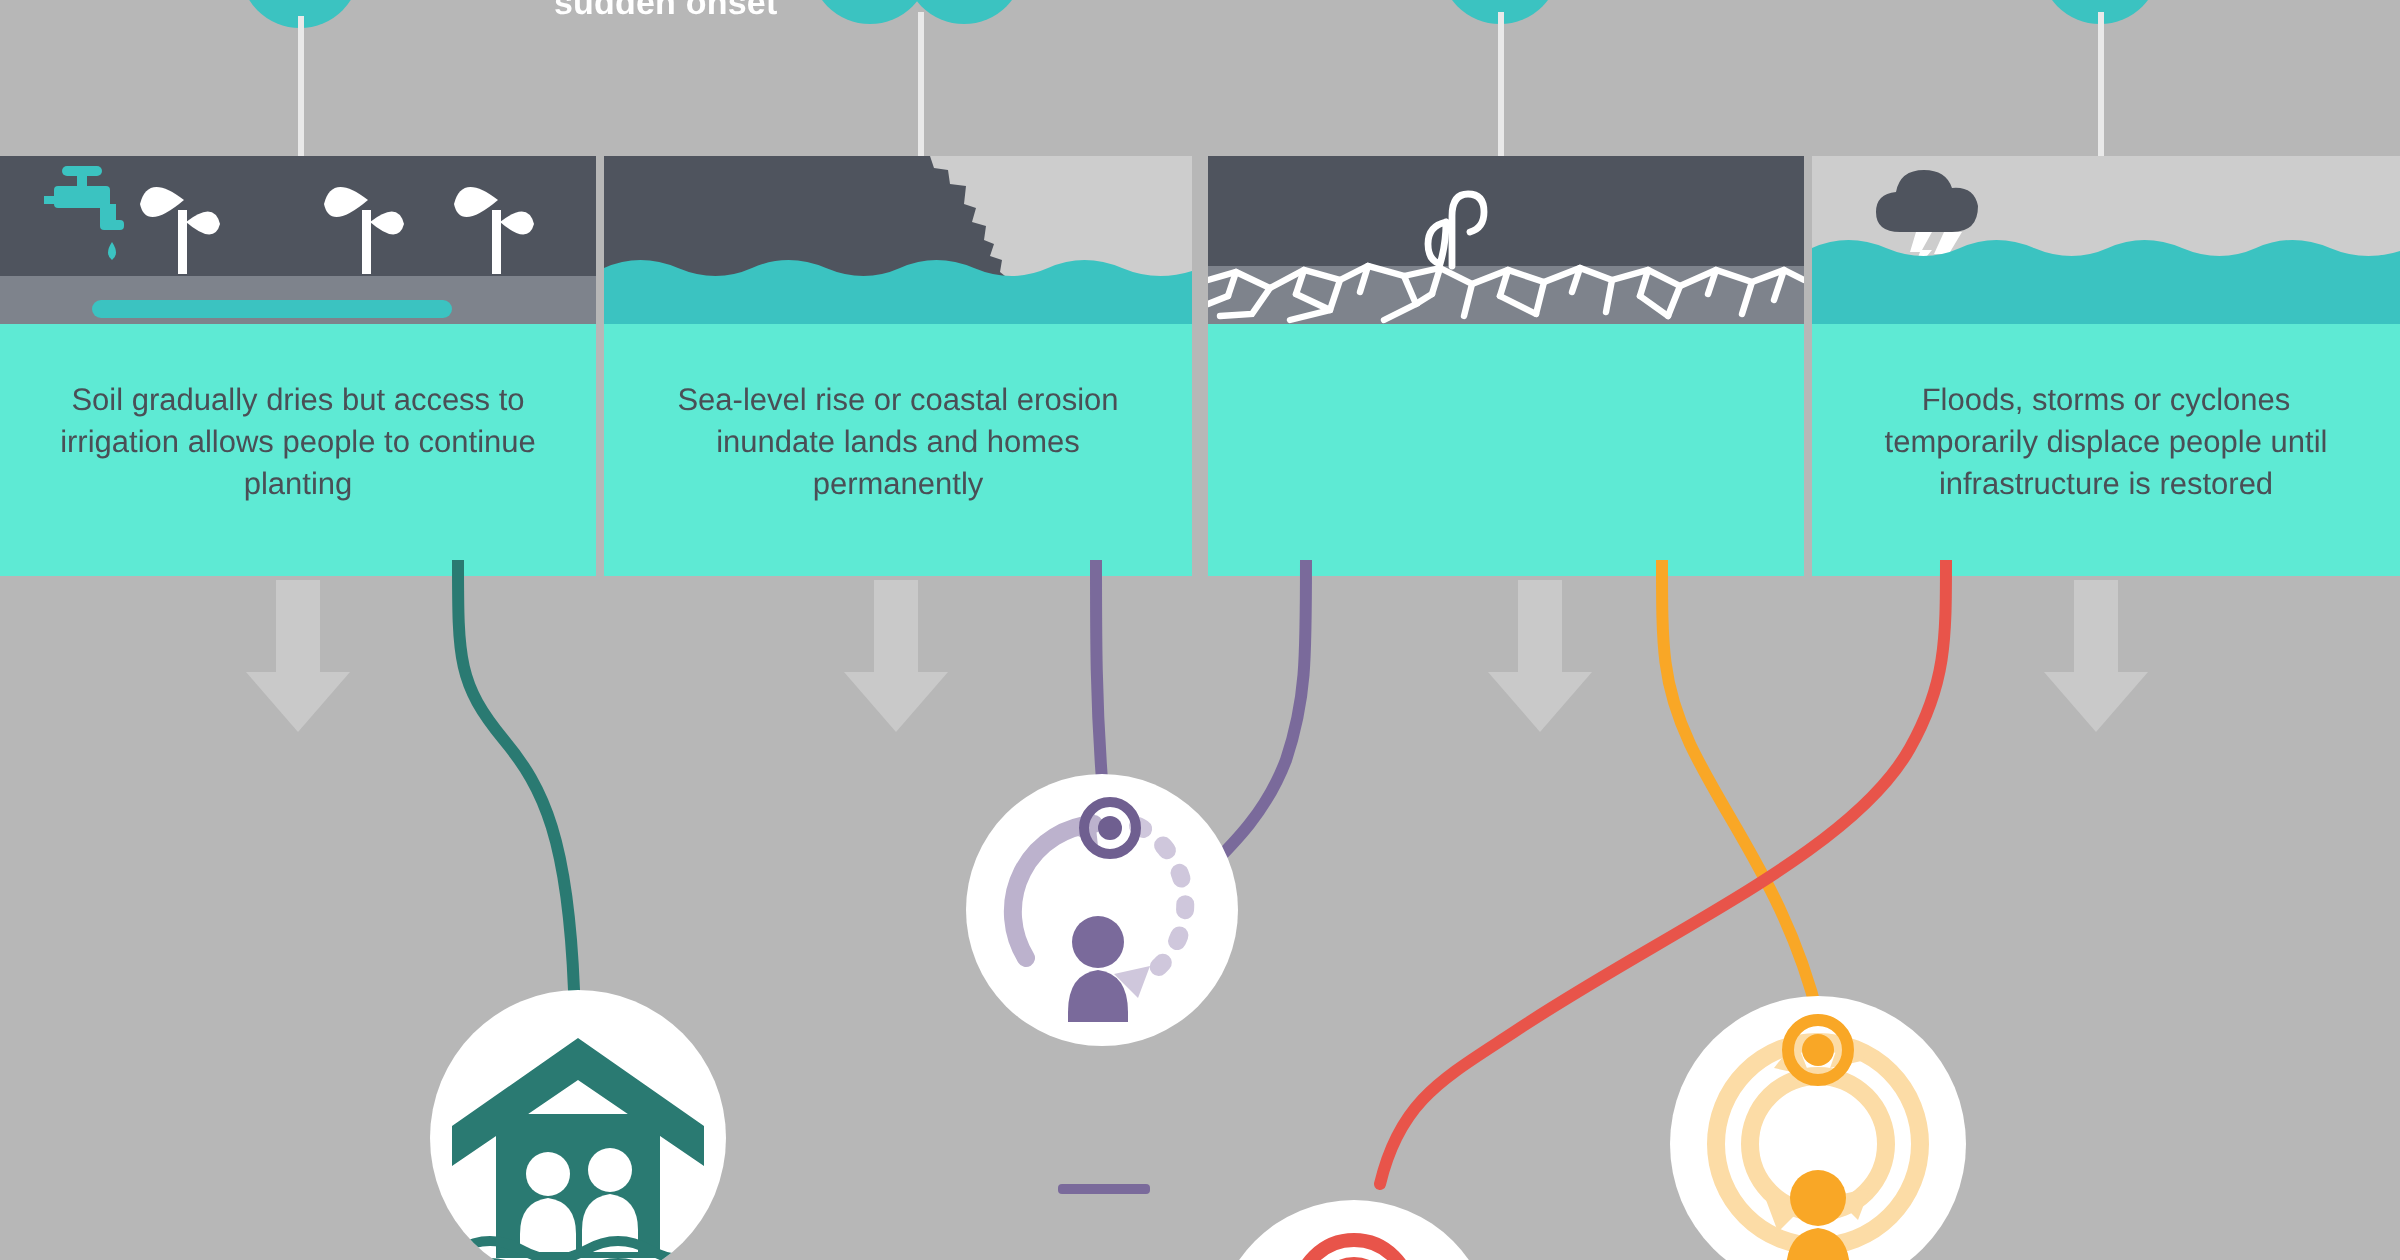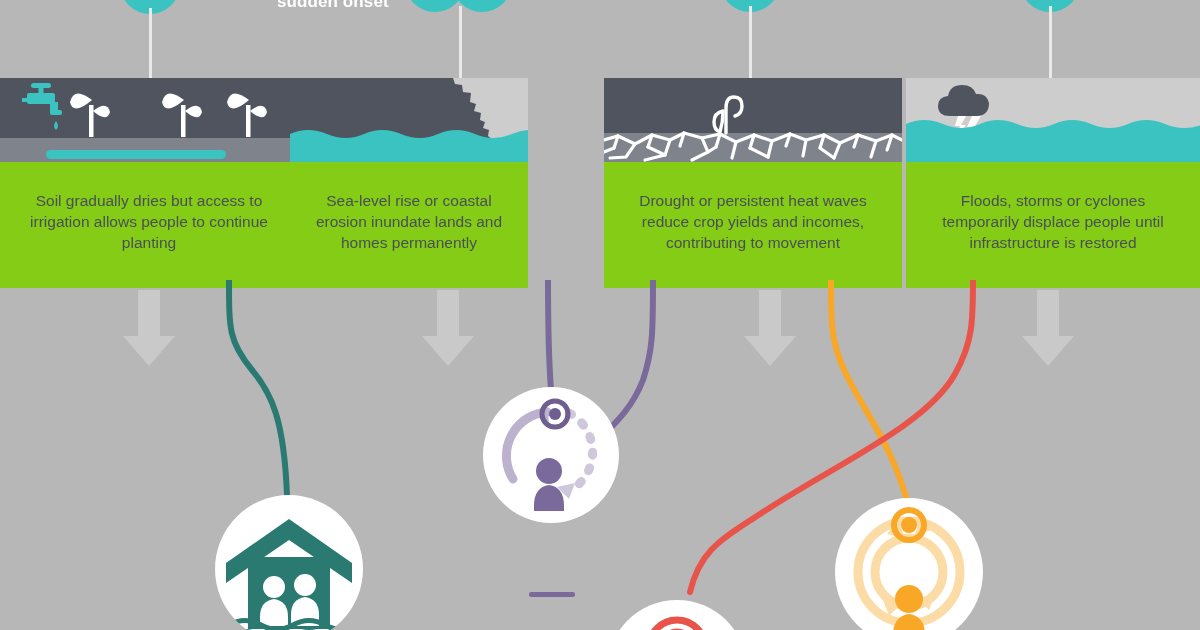--- a/index.html
+++ b/index.html
@@ -13,21 +13,21 @@
 
   
   .bulb{position:absolute;width:60px;height:60px;border-radius:50%;background:#3bc3c1;}
   .stem{position:absolute;width:3px;background:#e9e9e9;}
   .cut-label{
     position:absolute;color:#ffffff;font-weight:bold;font-size:17px;
     letter-spacing:.1px;white-space:nowrap;
   }
 
   
-  .panel{position:absolute;top:78px;height:210px;background:#84cc16;}
+  .panel{position:absolute;top:78px;height:210px;background:#5eead4;}
   .panel .scene{position:absolute;left:0;top:0;width:100%;height:84px;overflow:hidden;}
   .panel .caption{
     position:absolute;left:0;right:0;top:112px;
     text-align:center;color:#4a4f56;font-size:15.5px;line-height:21px;
     padding:0 16px;box-sizing:border-box;
   }
 
   
   .bigarrow{position:absolute;width:52px;}
   .bigarrow .shaft{width:22px;height:46px;background:#c9c9c9;margin:0 auto;}
@@ -101,21 +101,21 @@
             <path d="M250 33 q14 -11 17 1 q-3 11 -17 -1 z"></path>
           </g>
         </g>
 
         <rect x="46" y="72" width="180" height="9" rx="4.5" fill="#3bc3c1"></rect>
       </svg>
     </div>
     <div class="caption nosel">Soil gradually dries but access to irrigation allows people to continue planting</div>
   </div>
 
-  <div class="panel" style="left:290px;width:238px;">
+  <div class="panel" style="left:302px;width:294px;">
     <div class="scene">
       <svg width="298" height="84" viewBox="0 0 298 84" aria-hidden="true">
         <rect x="0" y="0" width="298" height="84" fill="#cdcdcd"></rect>
 
         <path fill="#4f545e" d="M0,0 L163,0 L165,6 L172,7 L173,14 L181,15 L180,24 L186,26
                  L184,33 L191,35 L190,42 L195,44 L193,50 L199,52 L198,58
                  L203,62 L200,66 L0,66 Z"></path>
 
         <path fill="#3bc3c1" d="M0,40 q18,-8 37,0 t37,0 t37,0 t37,0 t37,0 t37,0 t37,0 t39,0 L298,84 L0,84 Z" transform="translate(0,16)"></path>
       </svg>
@@ -154,21 +154,20 @@
             <path d="M254 57 L250 69"></path>
           <path d="M0 74 L10 70"></path>
             <path d="M61 77 L44 69"></path>
           <path d="M104 74 L112 69"></path>
             <path d="M164 79 L146 70"></path>
           <path d="M230 80 L216 70"></path>
             <path d="M288 57 L283 72"></path>
         </g>
       </svg>
     </div>
-    <div class="caption nosel">Drought or persistent heat waves reduce crop yields and incomes, contributing to movement</div>
   </div>
 
   <div class="panel" style="left:906px;width:294px;">
     <div class="scene">
       <svg width="294" height="84" viewBox="0 0 294 84" aria-hidden="true">
         <rect x="0" y="0" width="294" height="84" fill="#cdcdcd"></rect>
 
         <g fill="#4f545e">
           <path d="M44 38 q-12 0 -12 -10 q0 -9 10 -10 q2 -11 14 -11 q11 0 14 9
                    q11 -1 13 9 q0 13 -13 13 Z"></path>

